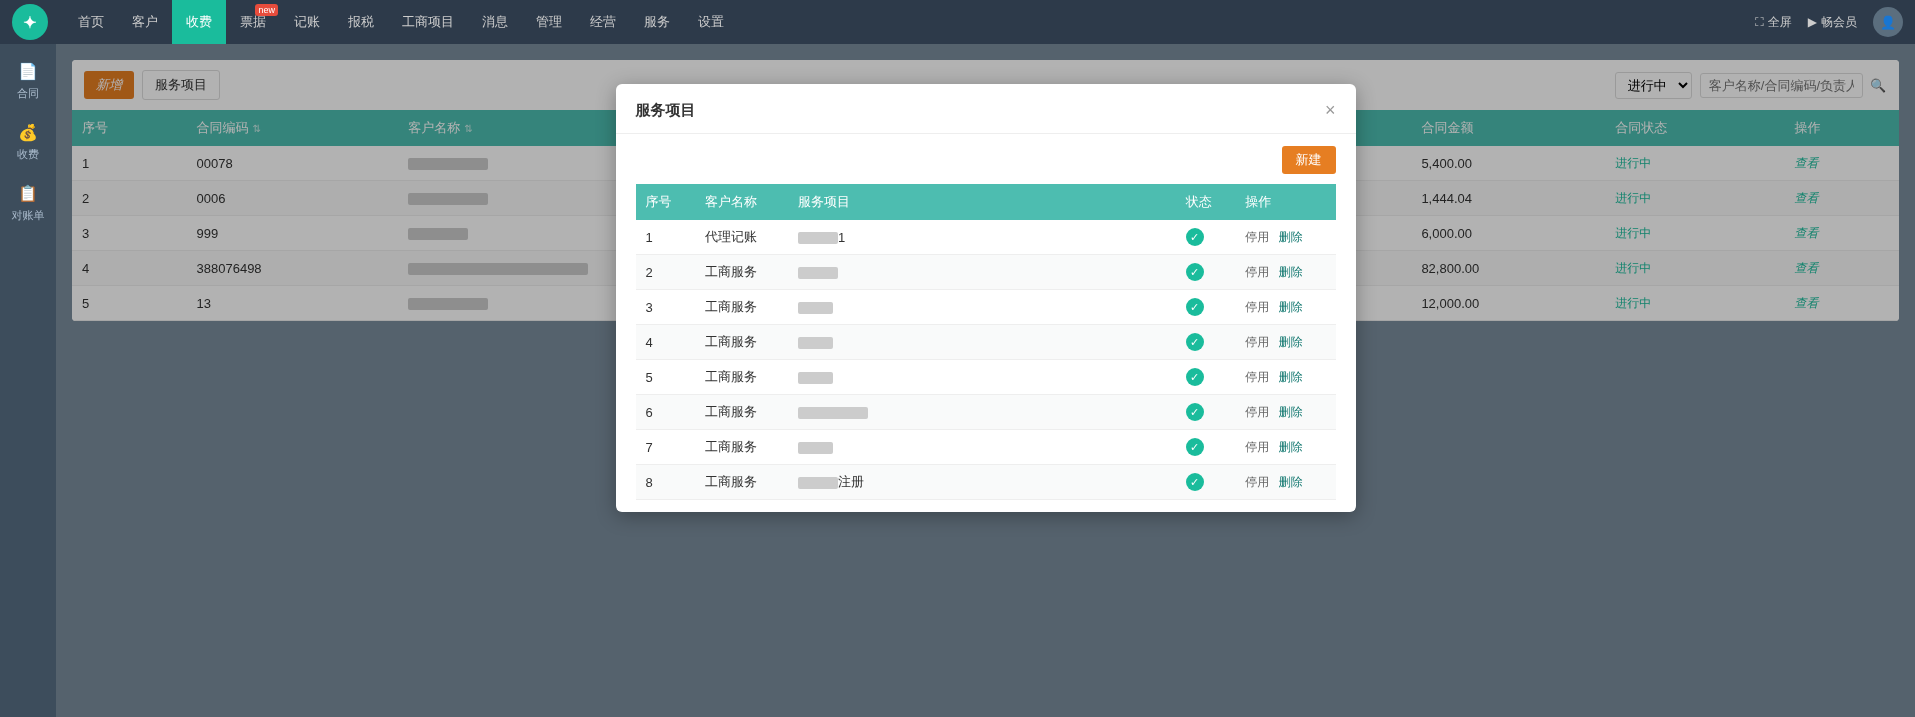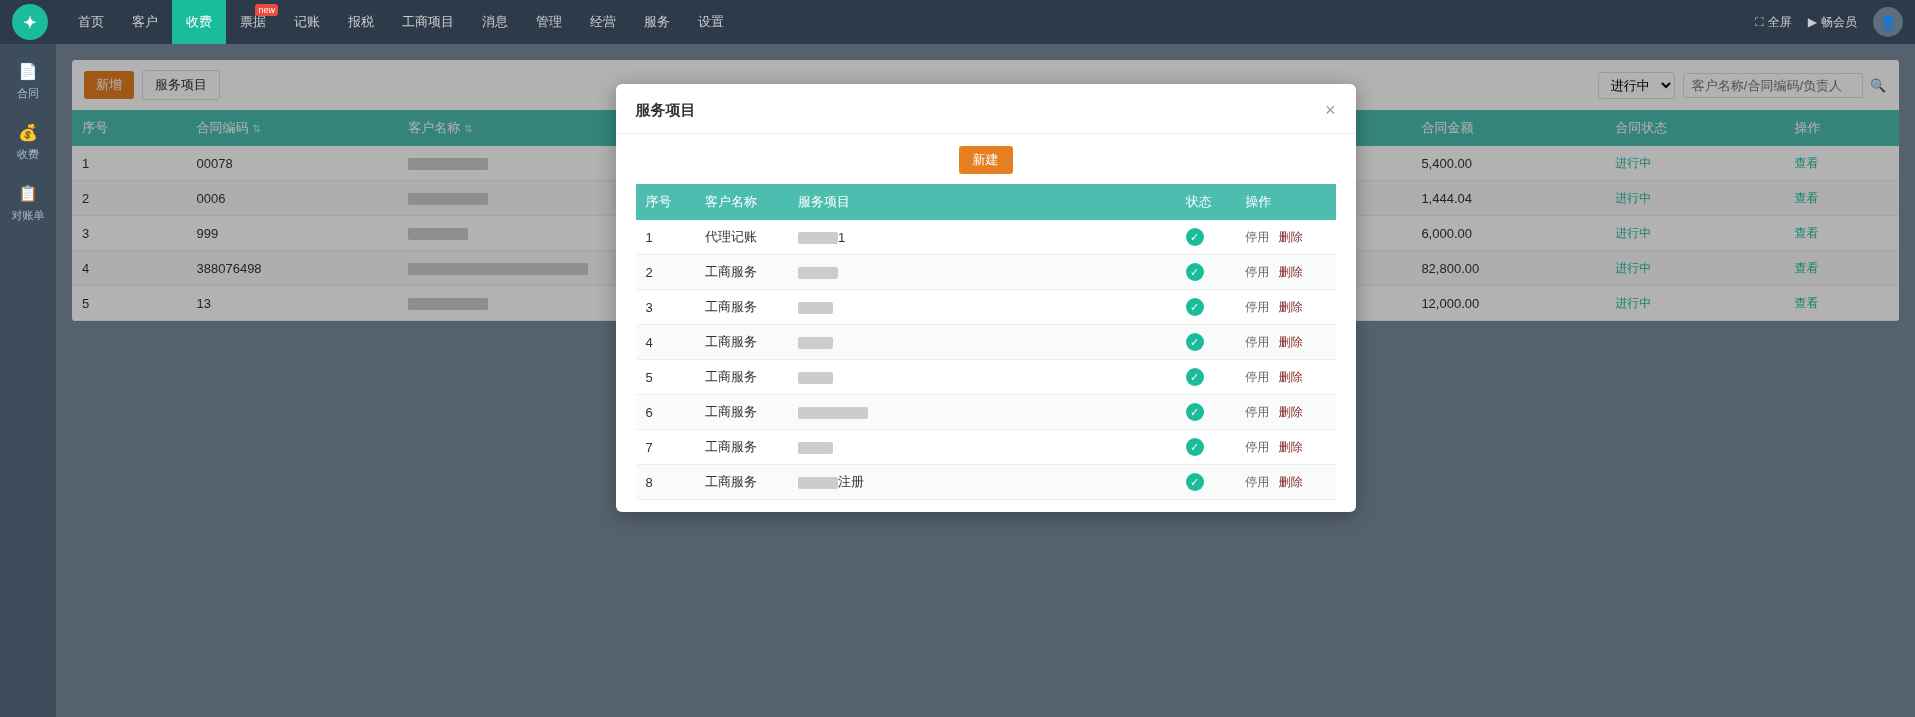--- a/index.html
+++ b/index.html
@@ -106,20 +106,21 @@
       background: #fff;
     }
     .btn-new-contract {
       background: #e67e22;
       color: white;
       border: none;
       padding: 5px 12px;
       border-radius: 3px;
       cursor: pointer;
       font-size: 13px;
+      font-style: italic;
     }
     .btn-service-item {
       background: #fff;
       color: #333;
       border: 1px solid #ddd;
       padding: 5px 12px;
       border-radius: 3px;
       cursor: pointer;
       font-size: 13px;
     }
@@ -133,21 +134,21 @@
       border-radius: 3px;
       font-size: 13px;
       background: white;
       cursor: pointer;
     }
     .search-box {
       border: 1px solid #ddd;
       padding: 4px 8px;
       border-radius: 3px;
       font-size: 13px;
-      width: 180px;
+      width: 163px;
     }
 
     
     .data-table { width: 100%; border-collapse: collapse; }
     .data-table thead tr {
       background: #4dbdb0;
       color: white;
     }
     .data-table thead th {
       padding: 9px 10px;
@@ -164,20 +165,21 @@
       font-size: 13px;
     }
     .status-badge {
       color: #1abc9c;
       font-size: 12px;
     }
     .action-link {
       color: #1abc9c;
       cursor: pointer;
       font-size: 12px;
+      font-style: italic;
     }
     .blurred-text {
       display: inline-block;
       background: #ccc;
       color: transparent;
       border-radius: 2px;
       height: 12px;
       vertical-align: middle;
     }
 
@@ -220,21 +222,21 @@
       font-size: 18px;
       background: none; border: none;
     }
     .modal-body {
       padding: 12px 20px;
       flex: 1;
       overflow: auto;
     }
     .modal-toolbar {
       display: flex;
-      justify-content: center;
+      justify-content: flex-end;
       margin-bottom: 10px;
     }
     .btn-new-modal {
       background: #e67e22;
       color: white;
       border: none;
       padding: 5px 14px;
       border-radius: 3px;
       cursor: pointer;
       font-size: 13px;
@@ -266,21 +268,21 @@
       line-height: 18px;
       font-size: 11px;
     }
     .btn-stop {
       color: #666;
       cursor: pointer;
       font-size: 12px;
       margin-right: 6px;
     }
     .btn-delete {
-      color: #7f1d1d;
+      color: #0f766e;
       cursor: pointer;
       font-size: 12px;
     }
     .sort-icon { margin-left: 4px; font-size: 10px; color: rgba(255,255,255,0.7); }
   </style>
 </head>
 <body>
 
 <div class="top-nav">
   <div class="logo">

